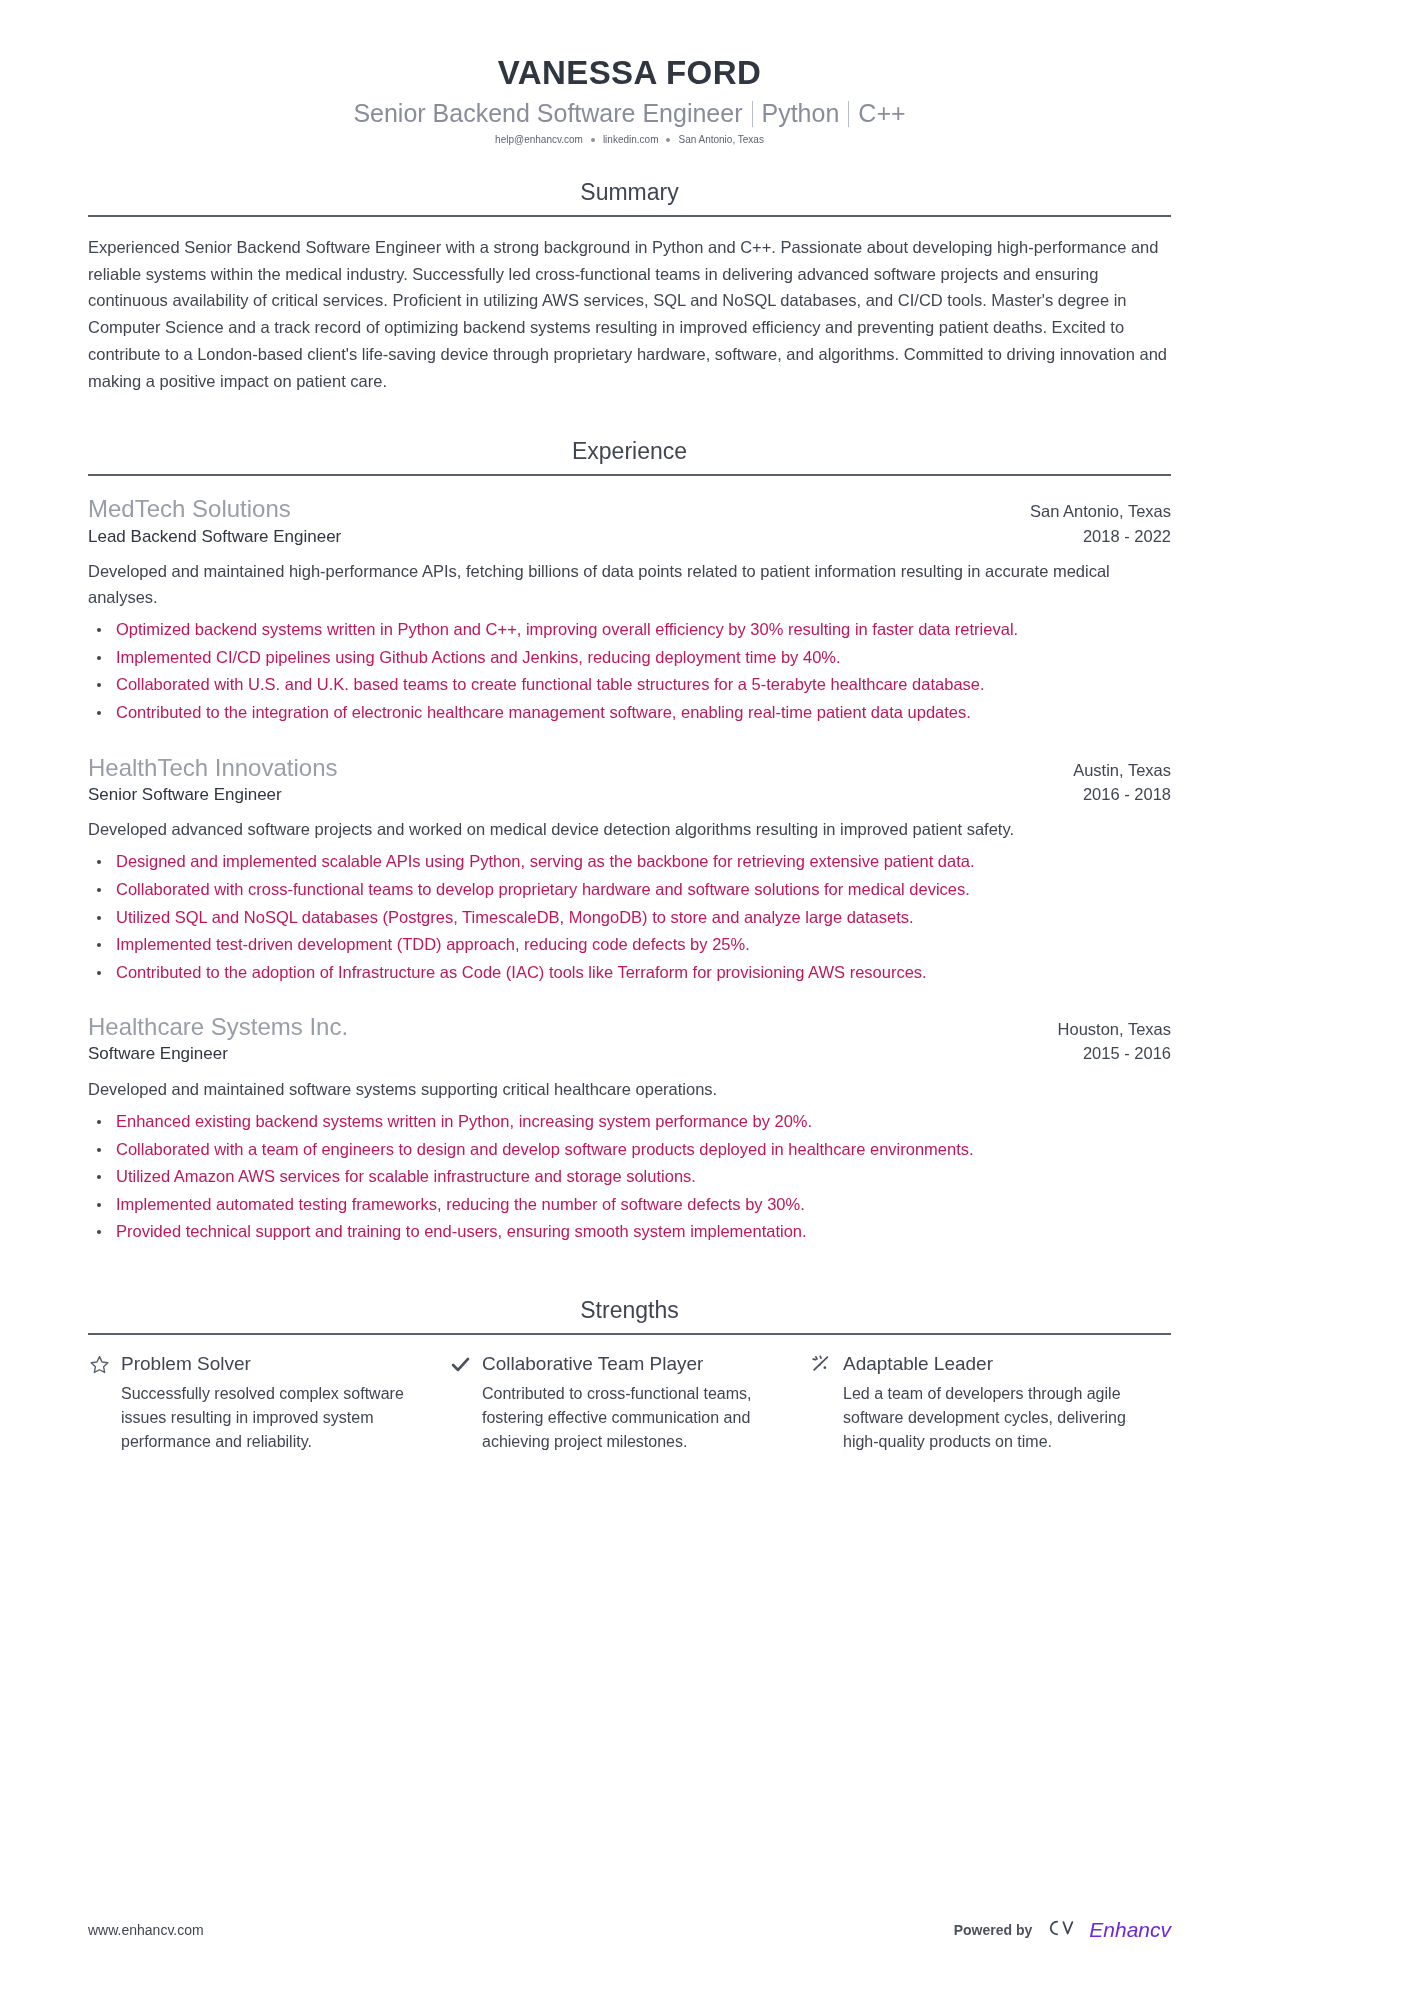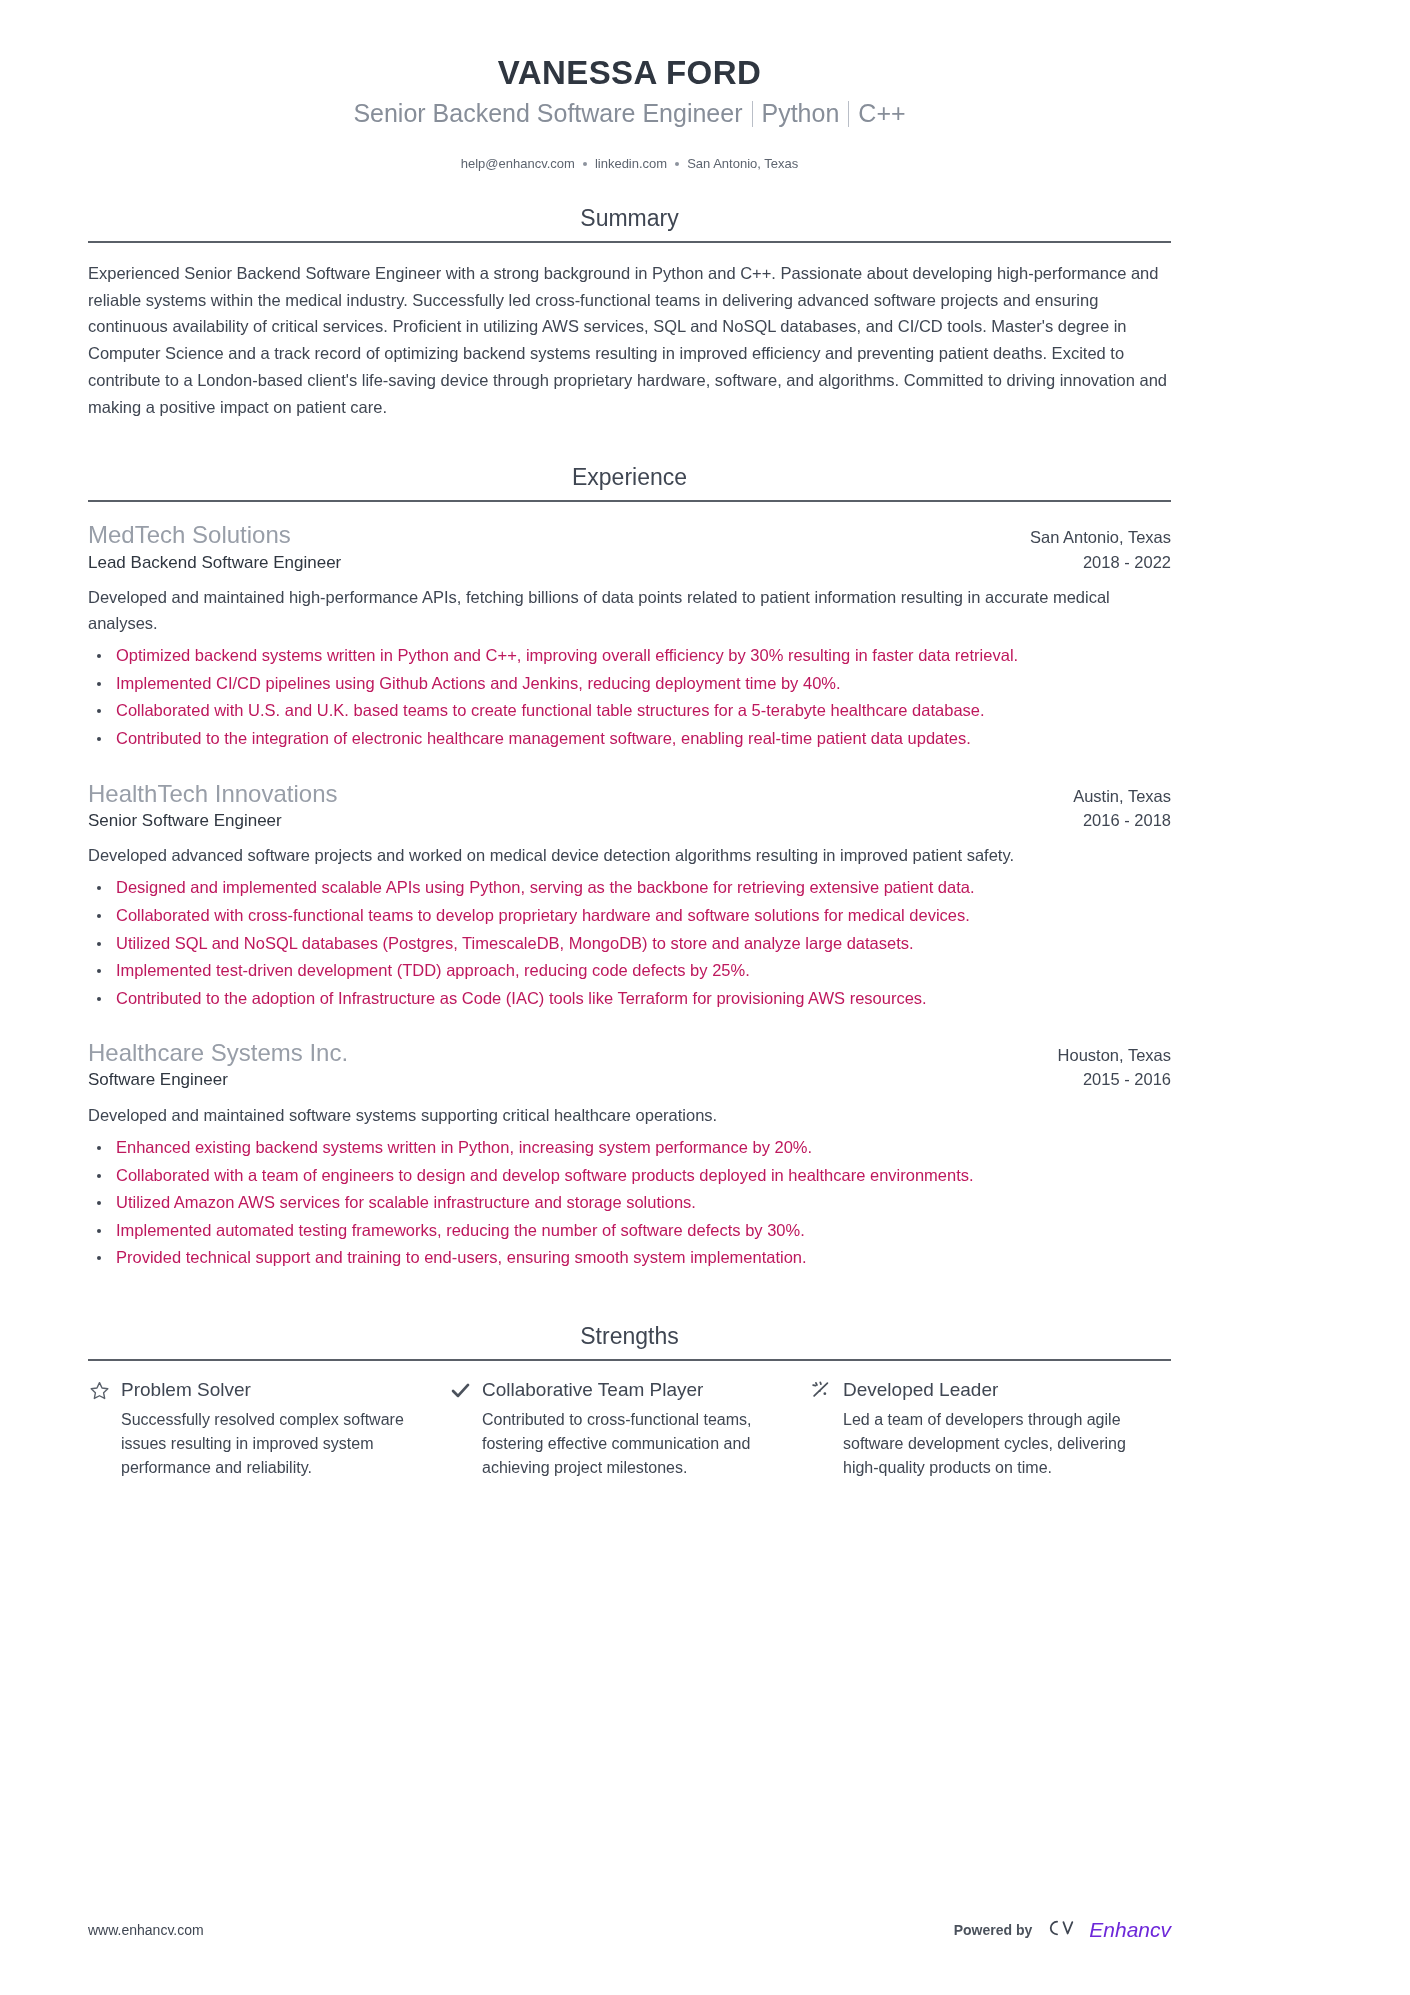--- a/index.html
+++ b/index.html
@@ -41,23 +41,23 @@
     gap: 0;
   }
   .hdr-title .seg { padding: 0 9px; }
   .hdr-title .vbar {
     display: inline-block;
     width: 1px;
     height: 26px;
     background: #b9bec7;
   }
   .hdr-contact {
-    font-size: 13px;
+    font-size: 10px;
     color: #5d646f;
-    margin-top: 25px;
+    margin-top: 3px;
     display: flex;
     justify-content: center;
     align-items: center;
     gap: 0;
   }
   .hdr-contact .ci { padding: 0 8px; }
   .hdr-contact .dot {
     width: 4px; height: 4px; border-radius: 50%;
     background: #8d939d;
     display: inline-block;
@@ -346,21 +346,21 @@
           <span class="str-icon">
             <svg width="22" height="22" viewBox="0 0 24 24" fill="none" stroke="#4b525c" stroke-width="1.9" stroke-linecap="round">
               <line x1="4.5" y1="18.5" x2="19" y2="4.5"></line>
               <line x1="6.5" y1="4.2" x2="7.6" y2="6.6"></line>
               <line x1="3.4" y1="6.6" x2="6.0" y2="7.3"></line>
               <line x1="11.2" y1="3.6" x2="11.9" y2="5.6"></line>
               <circle cx="16.2" cy="16.0" r="1.5" fill="#4b525c" stroke="none"></circle>
               <circle cx="10.6" cy="13.2" r="1.1" fill="#4b525c" stroke="none"></circle>
             </svg>
           </span>
-          <span class="str-name">Developed Leader</span>
+          <span class="str-name">Adaptable Leader</span>
         </div>
         <div class="str-desc">Led a team of developers through agile software development cycles, delivering high-quality products on time.</div>
       </div>
 
     </div>
   </div>
 
   <div class="footer">
     <div class="footer-url">www.enhancv.com</div>
     <div class="footer-right">

